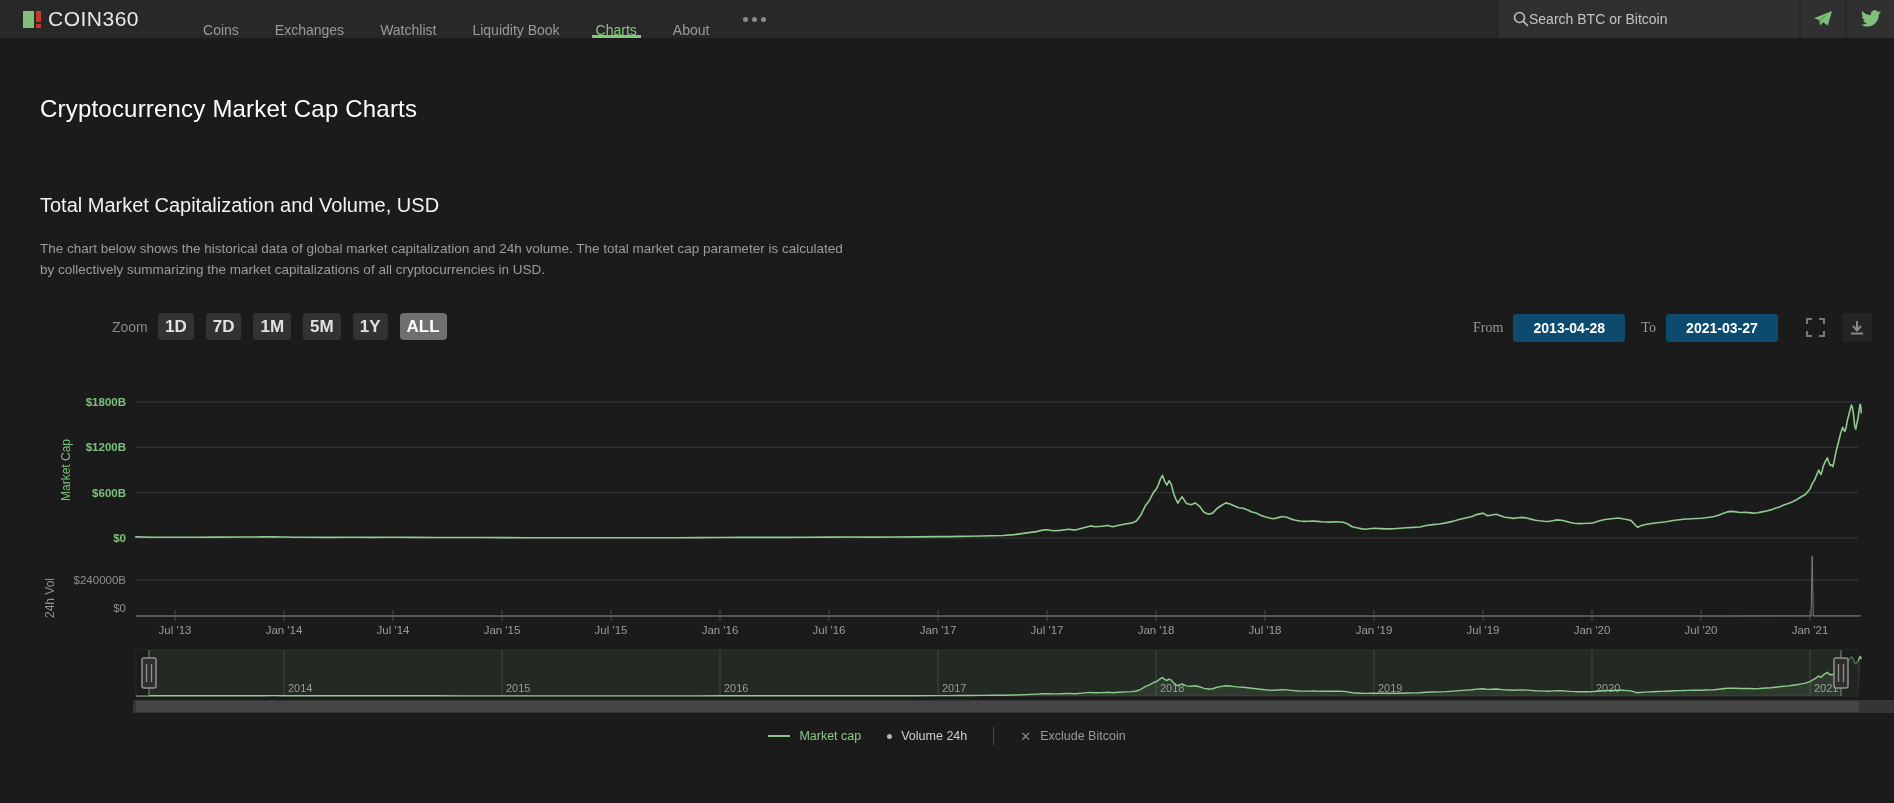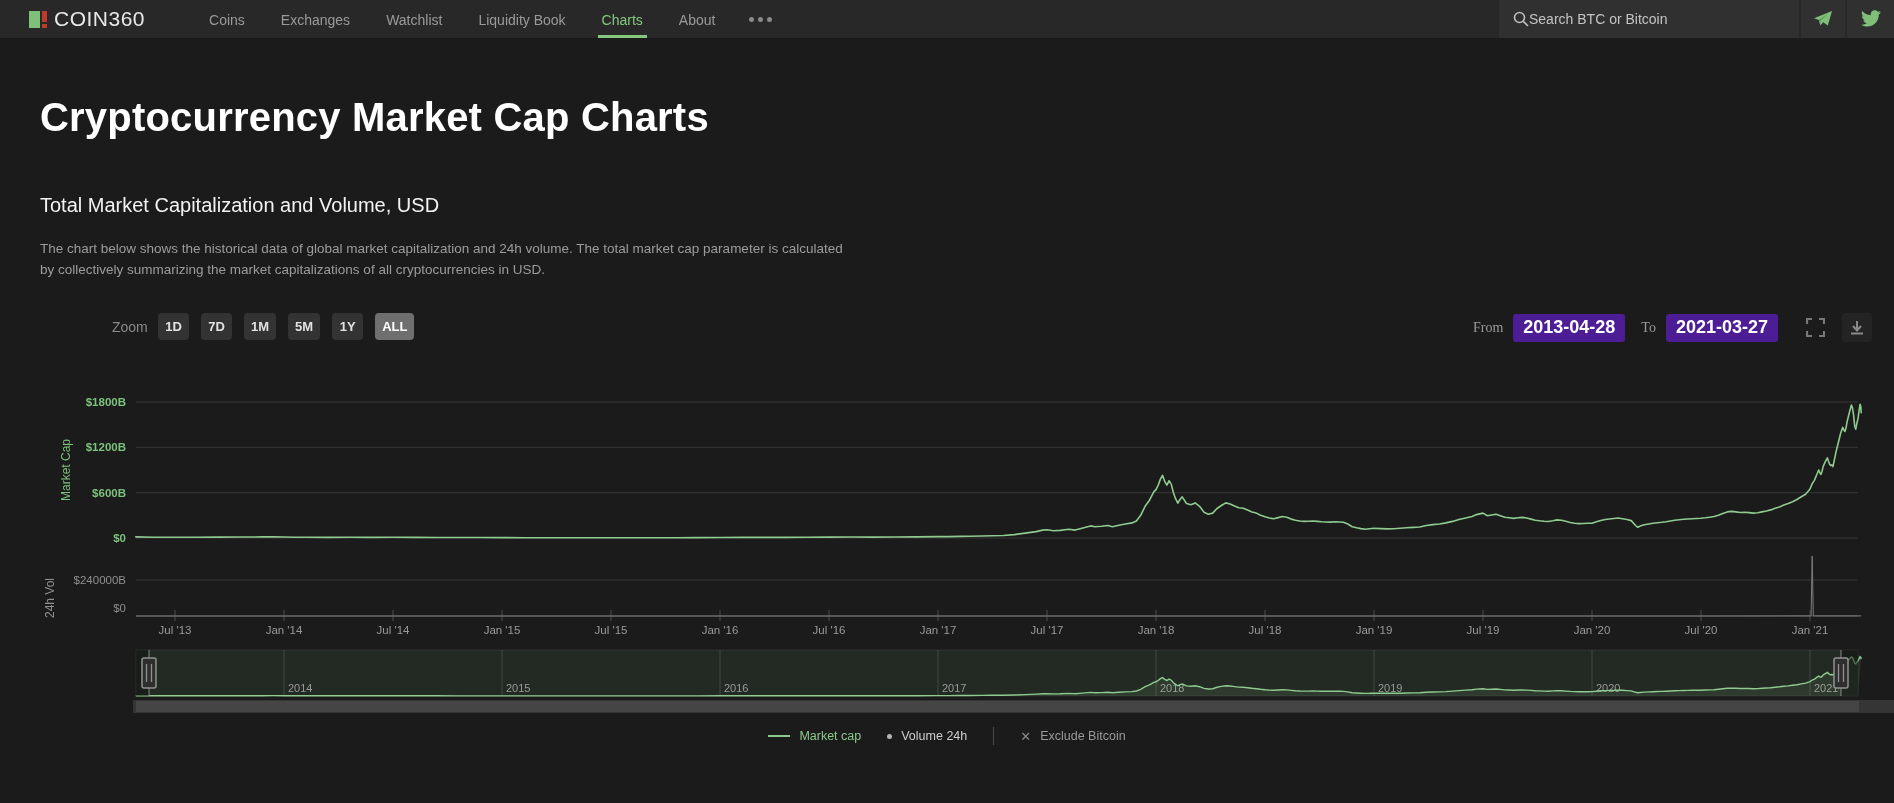--- a/index.html
+++ b/index.html
@@ -2,52 +2,52 @@
 <html><head>
 <meta charset="utf-8">
 <style>
   * { margin:0; padding:0; box-sizing:border-box; }
   html,body { background:#141414; }
   body { font-family:"Liberation Sans", sans-serif; }
   .stage { position:relative; width:1894px; height:803px; background:#1b1b1b; overflow:hidden; }
 
   
   .navbar { position:absolute; left:0; top:0; width:1894px; height:38px; background:#282828; display:flex; align-items:stretch; }
-  .logo { display:flex; align-items:center; margin-left:29px; cursor:pointer; }
+  .logo { display:flex; align-items:center; margin-left:23px; cursor:pointer; }
   .logo-icon { position:relative; width:22px; height:21px; margin-right:3px; }
   .logo-green { position:absolute; left:0; top:2px; width:11px; height:17px; background:#7fbf7a; }
   .logo-excl-bar { position:absolute; left:13px; top:2px; width:5px; height:11px; background:#c0392b; }
   .logo-excl-dot { position:absolute; left:13px; top:15px; width:5px; height:4px; background:#c0392b; }
   .logo-text { color:#e8e8e8; font-size:21px; font-weight:500; letter-spacing:0.5px; }
   .nav-menu { display:flex; align-items:center; margin-left:46px; }
-  .nav-item { position:relative; height:38px; display:flex; align-items:flex-start; padding:12px 18px; color:#9a9a9a; font-size:14px; cursor:pointer; }
+  .nav-item { position:relative; height:38px; display:flex; align-items:flex-end; padding:0 18px; color:#9a9a9a; font-size:14px; cursor:pointer; }
   .nav-item.active { color:#85c77f; }
   .nav-underline { position:absolute; left:14px; right:14px; bottom:0; height:3px; background:#85c77f; }
   .nav-dots { display:flex; align-items:center; gap:4px; padding:0 16px; height:38px; cursor:pointer; }
   .nav-dots i { width:5px; height:5px; border-radius:50%; background:#8a8a8a; }
   .search-panel { position:absolute; left:1499px; top:0; width:300px; height:38px; background:#303030; display:flex; align-items:center; cursor:text; }
   .search-panel svg { margin-left:14px; }
   .search-placeholder { color:#c4c4c4; font-size:14px; }
   .social-cell { position:absolute; top:0; height:38px; display:flex; align-items:center; justify-content:center; background:#303030; cursor:pointer; }
   .social-telegram { left:1801px; width:44px; }
   .social-twitter { left:1847px; width:47px; }
 
   
-  .page-title { position:absolute; left:40px; top:95px; color:#ffffff; font-size:40px; font-weight:700; letter-spacing:0.2px; }
+  .page-title { position:absolute; left:40px; top:95px; color:#ffffff; font-size:24px; font-weight:400; letter-spacing:0.2px; }
   .section-title { position:absolute; left:40px; top:194px; color:#f2f2f2; font-size:20px; font-weight:500; }
   .description { position:absolute; left:40px; top:239px; width:805px; color:#9c9c9c; font-size:13.5px; line-height:1.55; }
 
   
   .zoom-label { position:absolute; left:112px; top:319px; color:#8a8a8a; font-size:14px; }
   .zoom-buttons { position:absolute; left:158px; top:313px; display:flex; gap:12px; }
-  .zoom-btn { min-width:31px; height:27px; background:#333333; border-radius:4px; color:#e2e2e2; font-size:13px; font-weight:700; display:flex; align-items:center; justify-content:center; padding:0 7px; cursor:pointer; }
+  .zoom-btn { min-width:31px; height:27px; background:#333333; border-radius:4px; color:#e2e2e2; font-size:17px; font-weight:700; display:flex; align-items:center; justify-content:center; padding:0 7px; cursor:pointer; }
   .zoom-btn.active { background:#6f6f6f; color:#ffffff; }
   .range-controls { position:absolute; left:1473px; top:313px; display:flex; align-items:center; }
   .range-label { color:#9a9a9a; font-size:14px;font-family:Liberation Serif, serif; }
-  .date-box { background:#4c1d95; border-radius:3px; height:28px; width:112px; display:flex; align-items:center; justify-content:center; color:#ffffff; font-size:18px; font-weight:700; cursor:pointer; }
+  .date-box { background:#0c4a6e; border-radius:3px; height:28px; width:112px; display:flex; align-items:center; justify-content:center; color:#ffffff; font-size:14px; font-weight:700; cursor:pointer; }
   .ml10{margin-left:10px;} .ml16{margin-left:16px;}
   .fs-btn { margin-left:24px; width:28px; height:28px; display:flex; align-items:center; justify-content:center; cursor:pointer; }
   .dl-btn { margin-left:12px; width:30px; height:29px; background:#242424; border-radius:3px; display:flex; align-items:center; justify-content:center; cursor:pointer; }
 
   
   .main-chart { position:absolute; left:0; top:385px; }
   .navigator { position:absolute; left:0; top:648px; }
   .scrollbar-track { position:absolute; left:133px; top:700px; width:1761px; height:13px; background:#353535; cursor:pointer; }
   .scrollbar-thumb { position:absolute; left:3px; top:1px; width:1723px; height:11px; background:#454545; }
 

